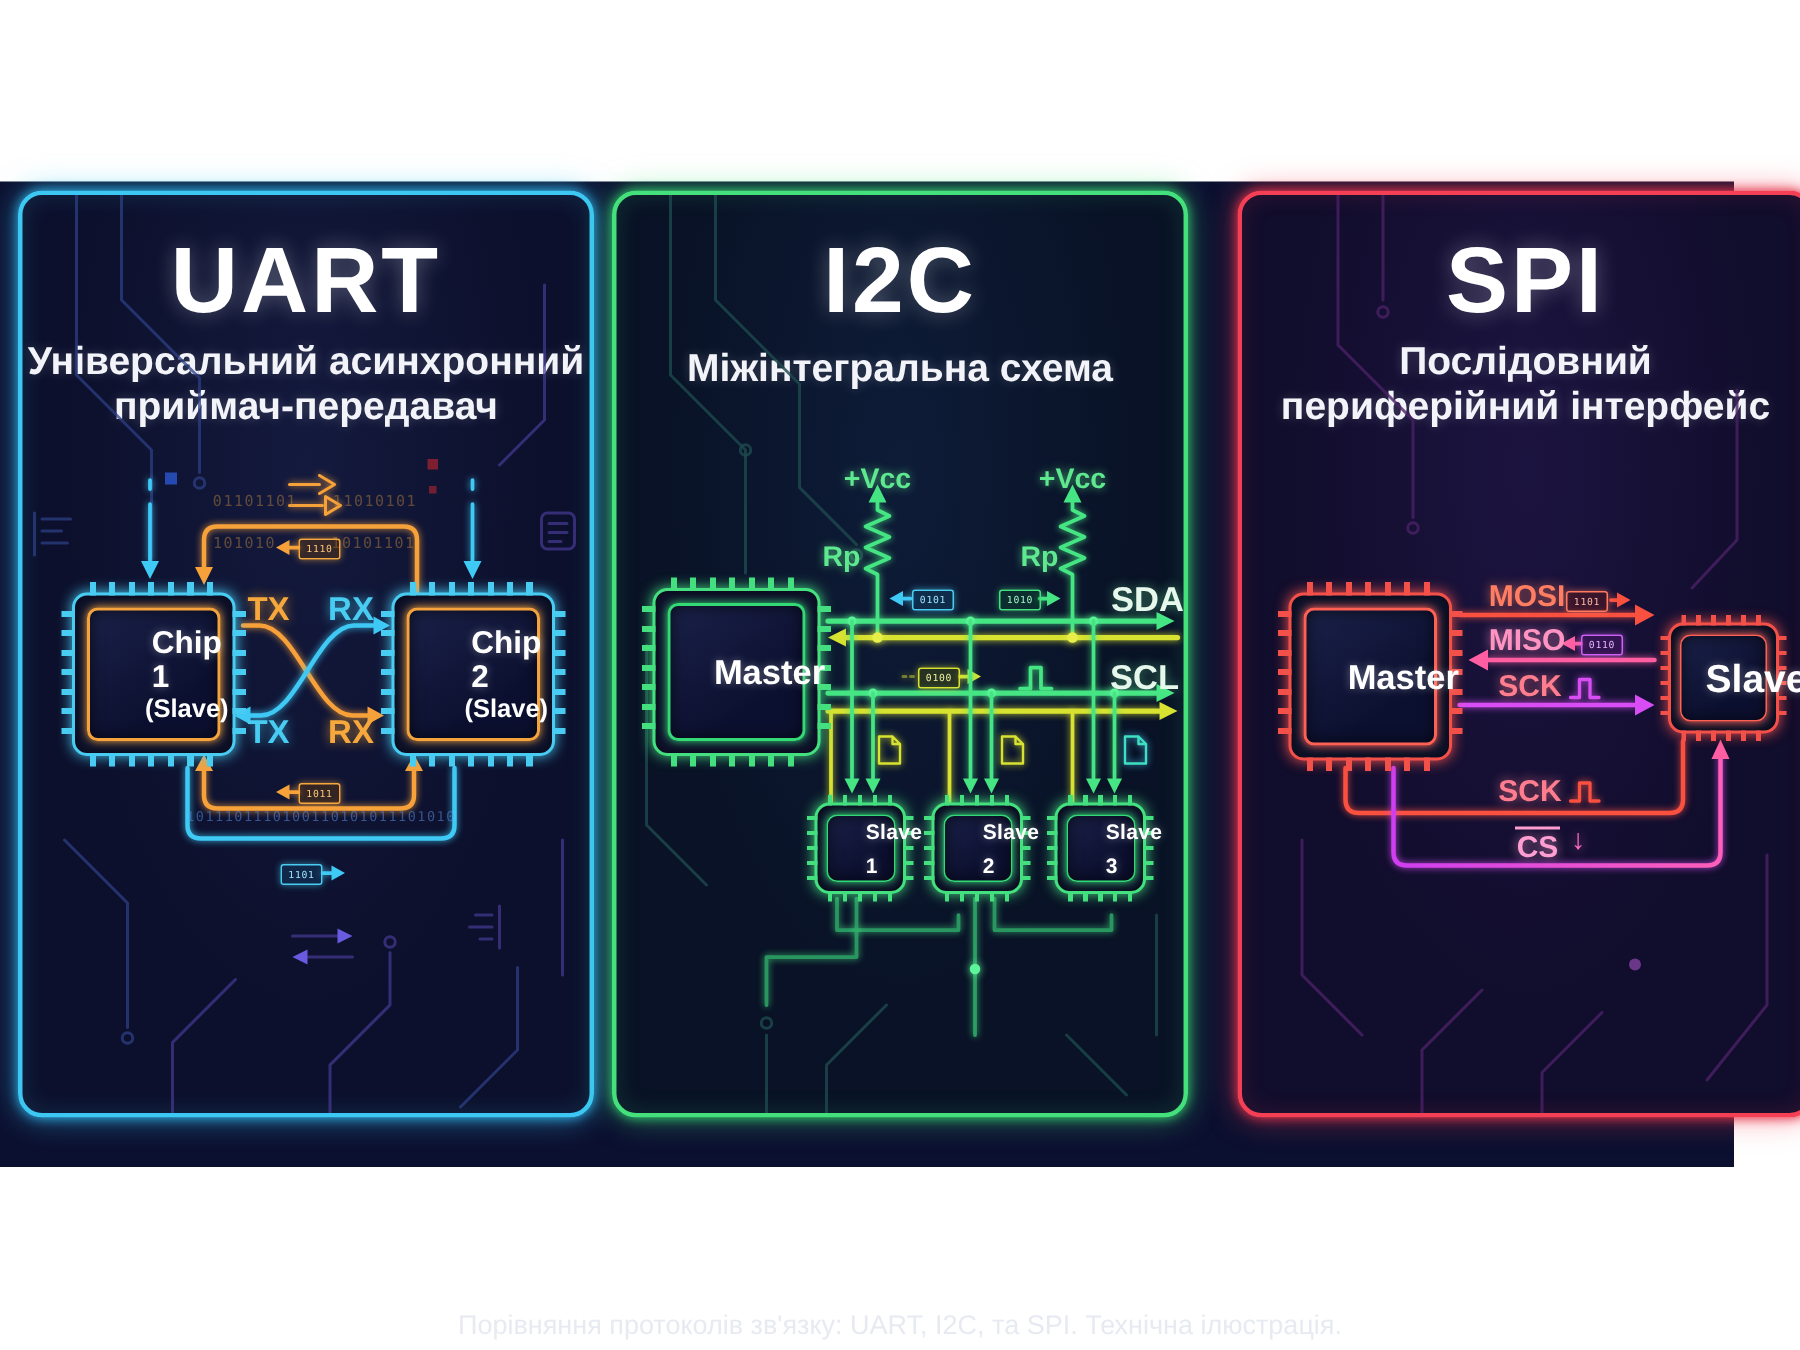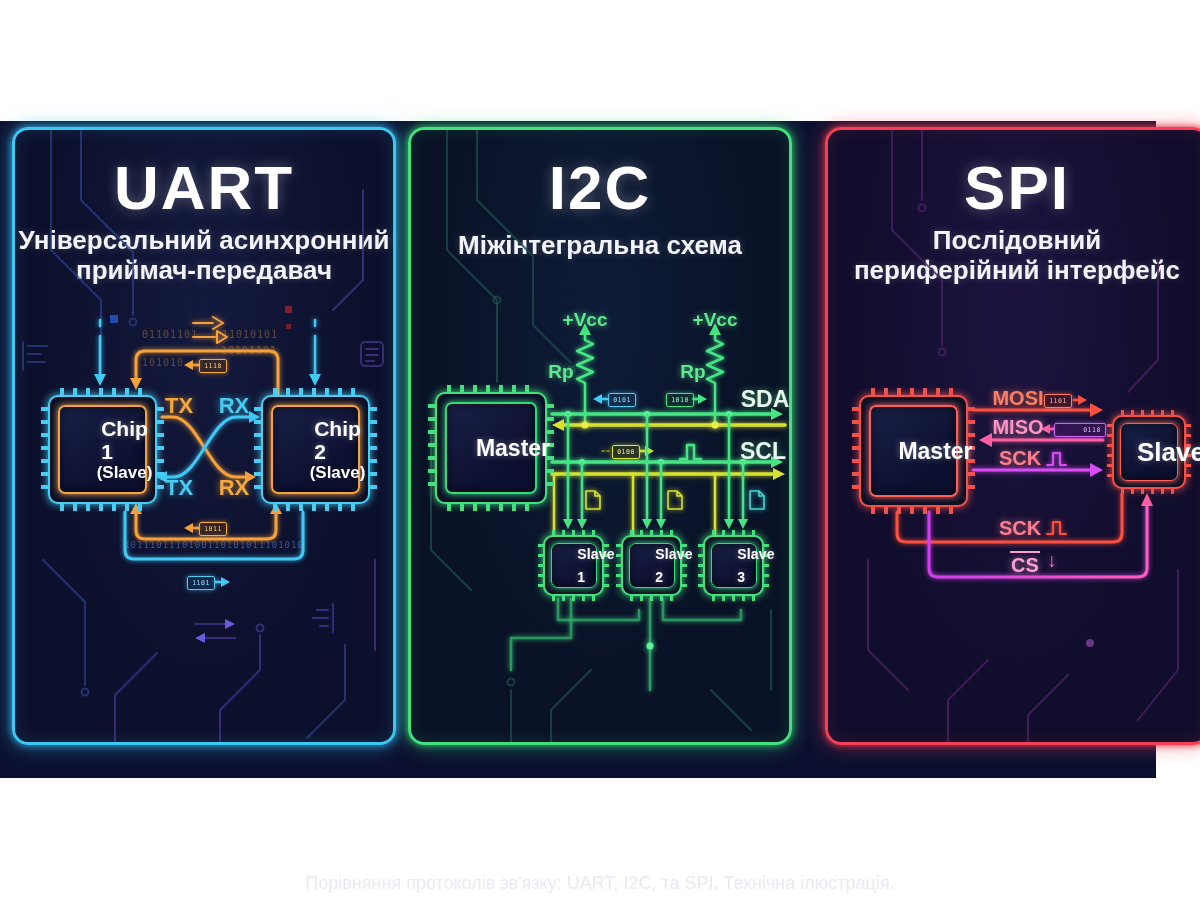--- a/index.html
+++ b/index.html
@@ -61,21 +61,21 @@
   .bin-or{color:rgba(210,145,60,.42);}
   .bin-cy{color:rgba(95,150,240,.5);}
   .databox{position:absolute;z-index:4;border:1.5px solid;border-radius:2px;width:26px;height:12px;
       display:flex;align-items:center;justify-content:center;font-family:"DejaVu Sans Mono",monospace;
       font-size:6.5px;letter-spacing:.5px;}
   .db-or{border-color:#f7a83c;color:#ffc87a;background:rgba(120,70,10,.35);box-shadow:0 0 5px rgba(247,168,60,.6);}
   .db-cy{border-color:#49ccf2;color:#9fe4ff;background:rgba(20,80,120,.35);box-shadow:0 0 5px rgba(73,204,242,.6);}
   .db-gr{border-color:#44e07f;color:#a4f5c6;background:rgba(15,90,50,.35);box-shadow:0 0 5px rgba(68,224,127,.6);}
   .db-ye{border-color:#d8e230;color:#eef3a0;background:rgba(95,100,10,.35);box-shadow:0 0 5px rgba(216,226,48,.6);}
   .db-re{border-color:#ff7a5e;color:#ffb8a6;background:rgba(120,30,20,.35);box-shadow:0 0 5px rgba(255,122,94,.6);}
-  .db-ma{border-color:#cf5ff5;color:#e9b5ff;background:rgba(90,25,120,.4);box-shadow:0 0 5px rgba(207,95,245,.6);padding-left:24px;}
+  .db-ma{border-color:#cf5ff5;color:#e9b5ff;background:rgba(90,25,120,.4);box-shadow:0 0 5px rgba(207,95,245,.6);}
   
   path,circle,rect{vector-effect:non-scaling-stroke;}
   .gw-or{stroke:#f7a13a;stroke-width:3;fill:none;stroke-linecap:round;stroke-linejoin:round;filter:drop-shadow(0 0 2.5px rgba(247,161,58,.9));}
   .gw-cy{stroke:#3fc9f5;stroke-width:3;fill:none;stroke-linecap:round;stroke-linejoin:round;filter:drop-shadow(0 0 2.5px rgba(63,201,245,.9));}
   .gw-gr{stroke:#46e584;stroke-width:3;fill:none;stroke-linecap:round;stroke-linejoin:round;filter:drop-shadow(0 0 2.5px rgba(70,229,132,.9));}
   .gw-ye{stroke:#d8e230;stroke-width:3;fill:none;stroke-linecap:round;stroke-linejoin:round;filter:drop-shadow(0 0 2.5px rgba(216,226,48,.9));}
   .gw-re{stroke:#fa5040;stroke-width:3;fill:none;stroke-linecap:round;stroke-linejoin:round;filter:drop-shadow(0 0 2.5px rgba(250,80,64,.9));}
   .gw-pk{stroke:#ff5fa2;stroke-width:3;fill:none;stroke-linecap:round;stroke-linejoin:round;filter:drop-shadow(0 0 2.5px rgba(255,95,162,.9));}
   .gw-mg{stroke:#d94df5;stroke-width:3;fill:none;stroke-linecap:round;stroke-linejoin:round;filter:drop-shadow(0 0 2.5px rgba(217,77,245,.9));}
   .ah-or{fill:#f7a13a}.ah-cy{fill:#3fc9f5}.ah-gr{fill:#46e584}.ah-ye{fill:#d8e230}
@@ -202,21 +202,21 @@
     </div>
 
     <div class="lbl l-tx" style="left:146px;top:263px;width:36px;">TX</div>
     <div class="lbl l-rx" style="left:201px;top:263px;width:36px;">RX</div>
     <div class="lbl l-rx" style="left:146px;top:345px;width:36px;">TX</div>
     <div class="lbl l-tx" style="left:201px;top:345px;width:36px;">RX</div>
 
     <div class="bin bin-or" style="left:115px;top:199px;width:80px;">01101101</div>
     <div class="bin bin-or" style="left:195px;top:199px;width:80px;">11010101</div>
     <div class="bin bin-or" style="left:108px;top:227px;width:80px;">101010</div>
-    <div class="bin bin-or" style="left:194px;top:215px;width:80px;text-align:center;">10101101</div>
+    <div class="bin bin-or" style="left:194px;top:227px;width:80px;text-align:center;">10101101</div>
     <div class="bin bin-cy" style="left:79px;top:410px;width:240px;font-size:9px;">1011101110100110101011101010</div>
 
     <div class="databox db-or" style="left:184px;top:229px;">1110</div>
     <div class="databox db-or" style="left:184px;top:392px;">1011</div>
     <div class="databox db-cy" style="left:172px;top:446px;">1101</div>
   </div>
 
   <div class="panel panel-i2c">
     <div class="ptitle">I2C</div>
     <div class="psub sub1" style="top:100px">Міжінтегральна схема</div>

